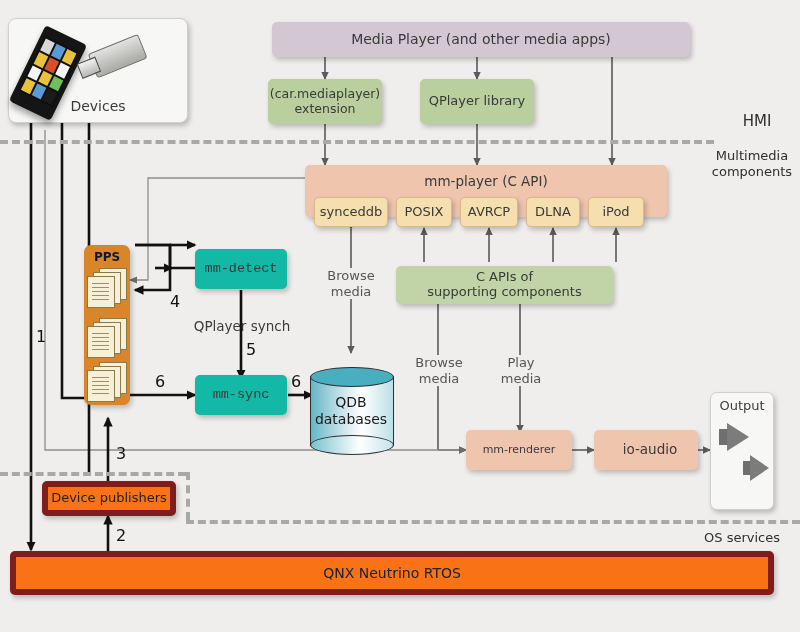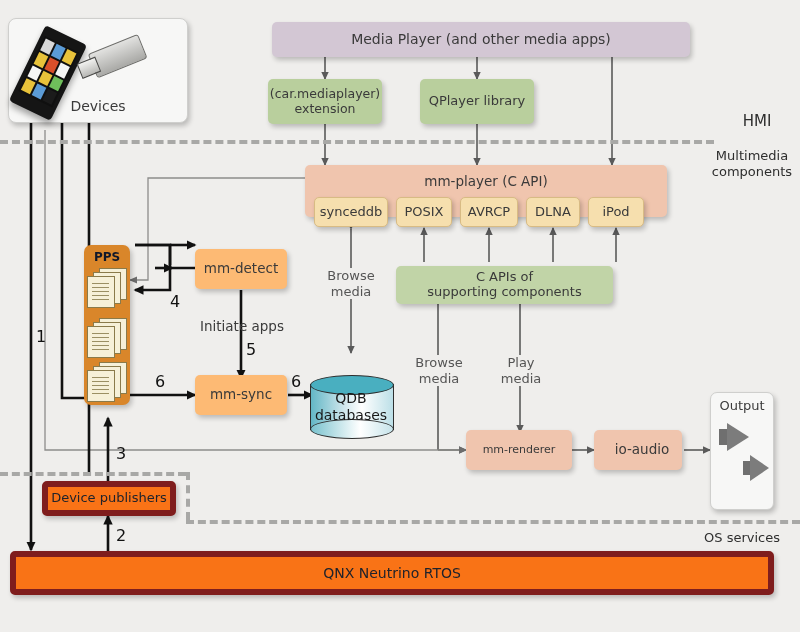--- a/index.html
+++ b/index.html
@@ -9,21 +9,21 @@
   .box{position:absolute;box-sizing:border-box;display:flex;align-items:center;
        justify-content:center;text-align:center;border-radius:5px;
        color:#3a3a3a;line-height:1.15;}
   .shadow{box-shadow:2px 3px 5px rgba(0,0,0,0.22);}
 
   
   .c-purple{background:#d3c7d4;}
   .c-green{background:#b9cf9d;}
   .c-green2{background:#c1d4a7;}
   .c-salmon{background:#f0c5ae;}
-  .c-salmon2{background:#fdba74;}
+  .c-salmon2{background:#14b8a6;font-family:Liberation Mono, monospace;}
   .c-tan{background:#f6dfae;border:1px solid #d8bb84;}
   .c-orange{background:#d9862a;}
   .c-blue{background:#f97316;border:6px solid #7f1d1d;color:#20232b;}
   .c-white{background:#f7f7f6;border:1px solid #cfcfcd;}
 
   
   .lbl{position:absolute;color:#3b3b3b;text-align:center;line-height:1.2;
        white-space:pre-line;}
   .num{position:absolute;color:#111;font-size:16px;font-weight:400;}
   .zone{position:absolute;color:#2e2e2e;font-size:13px;text-align:center;
@@ -296,30 +296,30 @@
           <i style="top:14px"></i>
           <i style="top:18px"></i>
           <i style="top:22px"></i>
         </div>
     </div>
   </div>
 
   <div class="box c-salmon2 shadow" style="left:195px;top:249px;width:92px;height:40px;font-size:13.5px;">mm-detect</div>
   <div class="box c-salmon2 shadow" style="left:195px;top:375px;width:92px;height:40px;font-size:13.5px;">mm-sync</div>
 
-  <div class="cyl" style="left:310px;top:375px;width:82px;height:64px;">
+  <div class="cyl" style="left:310px;top:367px;width:82px;height:88px;">
     <div class="top"></div>
       <div class="body"></div>
       <div class="bot"></div>
     <div class="cap"><span>QDB
 databases</span></div>
   </div>
 
   <div class="box c-salmon shadow" style="left:466px;top:430px;width:106px;height:40px;font-size:11px;">mm-renderer</div>
-  <div class="box c-salmon shadow" style="left:594px;top:430px;width:88px;height:40px;font-size:13.5px;padding-left:8px;">io-audio</div>
+  <div class="box c-salmon shadow" style="left:594px;top:430px;width:104px;height:40px;font-size:13.5px;padding-left:8px;">io-audio</div>
 
   <div class="box c-white shadow" style="left:710px;top:392px;width:64px;height:118px;border-radius:7px;display:block;">
     <div style="text-align:center;font-size:13px;padding-top:6px;color:#3b3b3b;">
       <span>Output</span>
     </div>
     <div class="spk" style="left:8px;top:30px;">
       <div style="position:absolute;left:0;top:6px;width:8px;height:16px;background:#6f6f6f;"></div>
       <div style="position:absolute;left:8px;top:0;width:0;height:0;
                   border-top:14px solid transparent;border-bottom:14px solid transparent;
                   border-left:22px solid #7c7c7c;"></div>
@@ -328,21 +328,21 @@
       <div style="position:absolute;left:0;top:6px;width:7px;height:14px;background:#6f6f6f;"></div>
       <div style="position:absolute;left:7px;top:0;width:0;height:0;
                   border-top:13px solid transparent;border-bottom:13px solid transparent;
                   border-left:19px solid #7c7c7c;"></div>
     </div>
   </div>
 
   <div class="box c-blue shadow" style="left:42px;top:481px;width:134px;height:35px;font-size:13px;">Device publishers</div>
   <div class="box c-blue shadow" style="left:10px;top:551px;width:764px;height:44px;font-size:14px;">QNX Neutrino RTOS</div>
 
-  <div class="lbl" style="left:178px;top:318px;width:128px;font-size:13.5px;">Initiate apps</div>
+  <div class="lbl" style="left:178px;top:318px;width:128px;font-size:13.5px;">QPlayer synch</div>
   <div class="lbl" style="left:313px;top:268px;width:76px;font-size:13px;color:#555;background:#efeeec;">Browse
 media</div>
   <div class="lbl" style="left:404px;top:355px;width:70px;font-size:13px;color:#555;background:#efeeec;">Browse
 media</div>
   <div class="lbl" style="left:490px;top:355px;width:62px;font-size:13px;color:#555;background:#efeeec;">Play
 media</div>
 
   <div class="num" style="left:36px;top:327px;">1</div>
   <div class="num" style="left:116px;top:526px;">2</div>
   <div class="num" style="left:116px;top:444px;">3</div>

